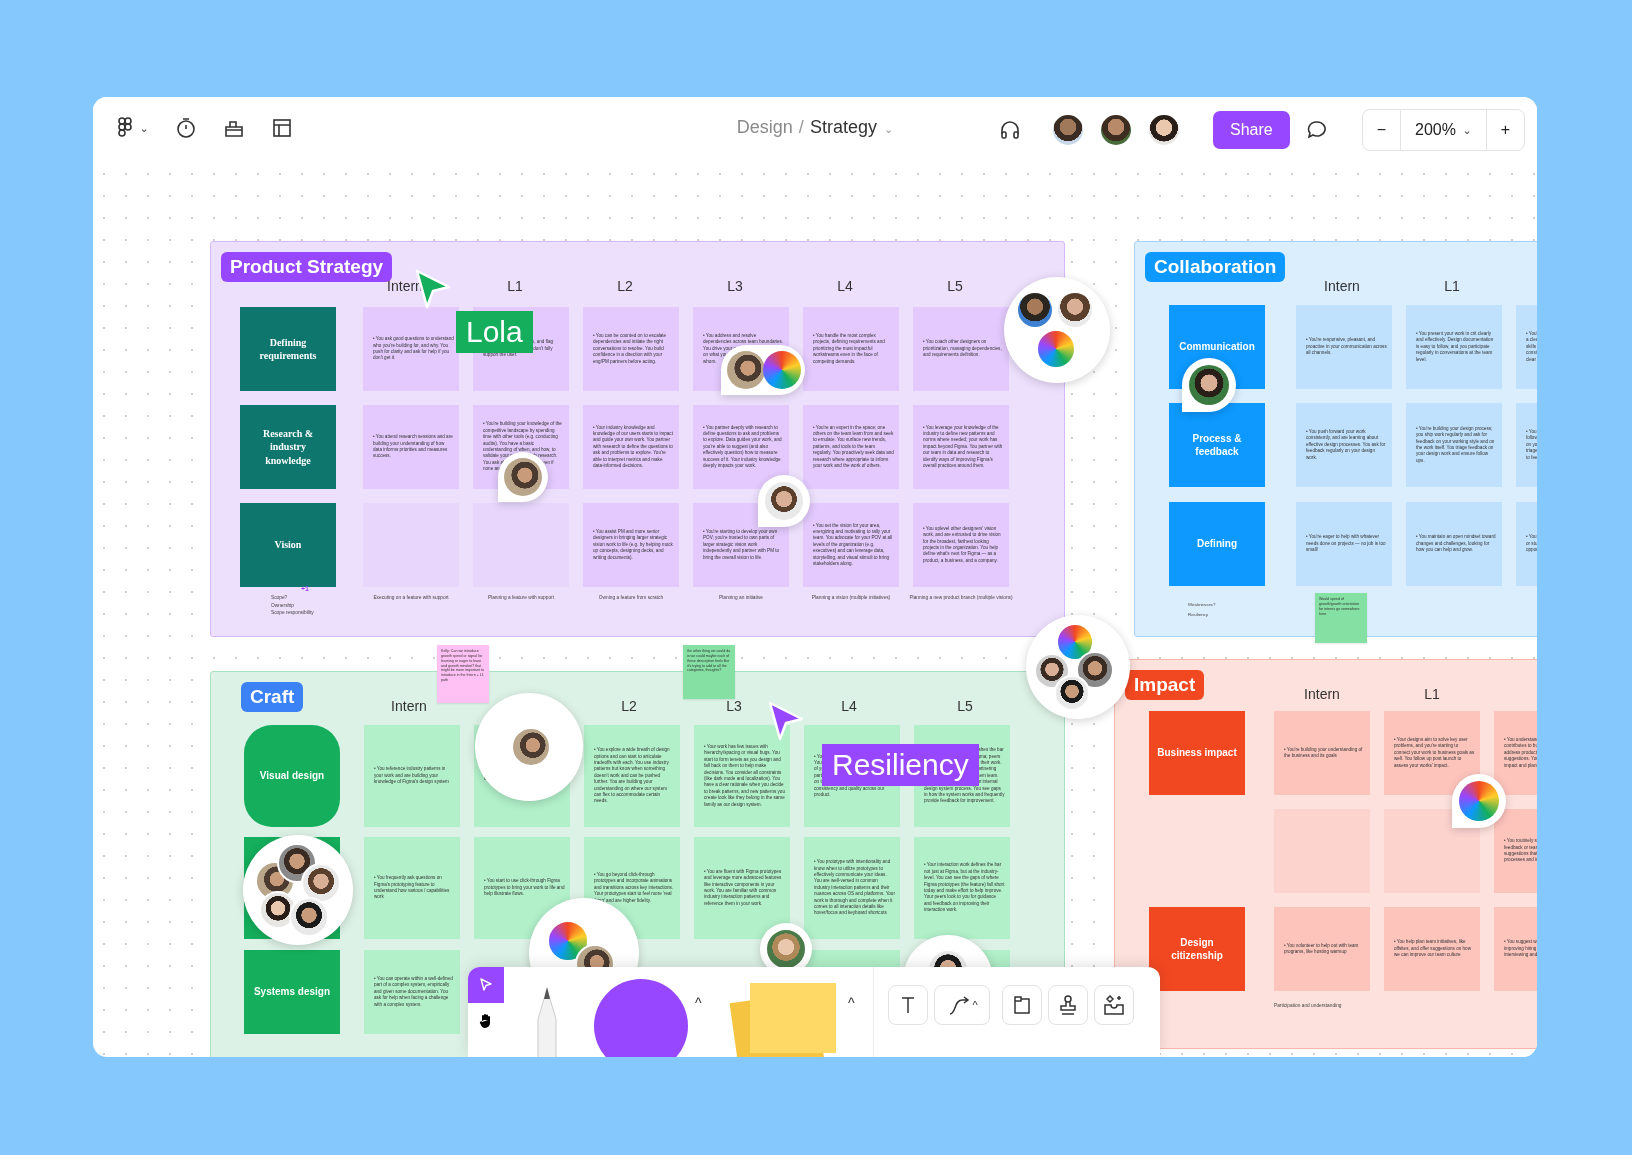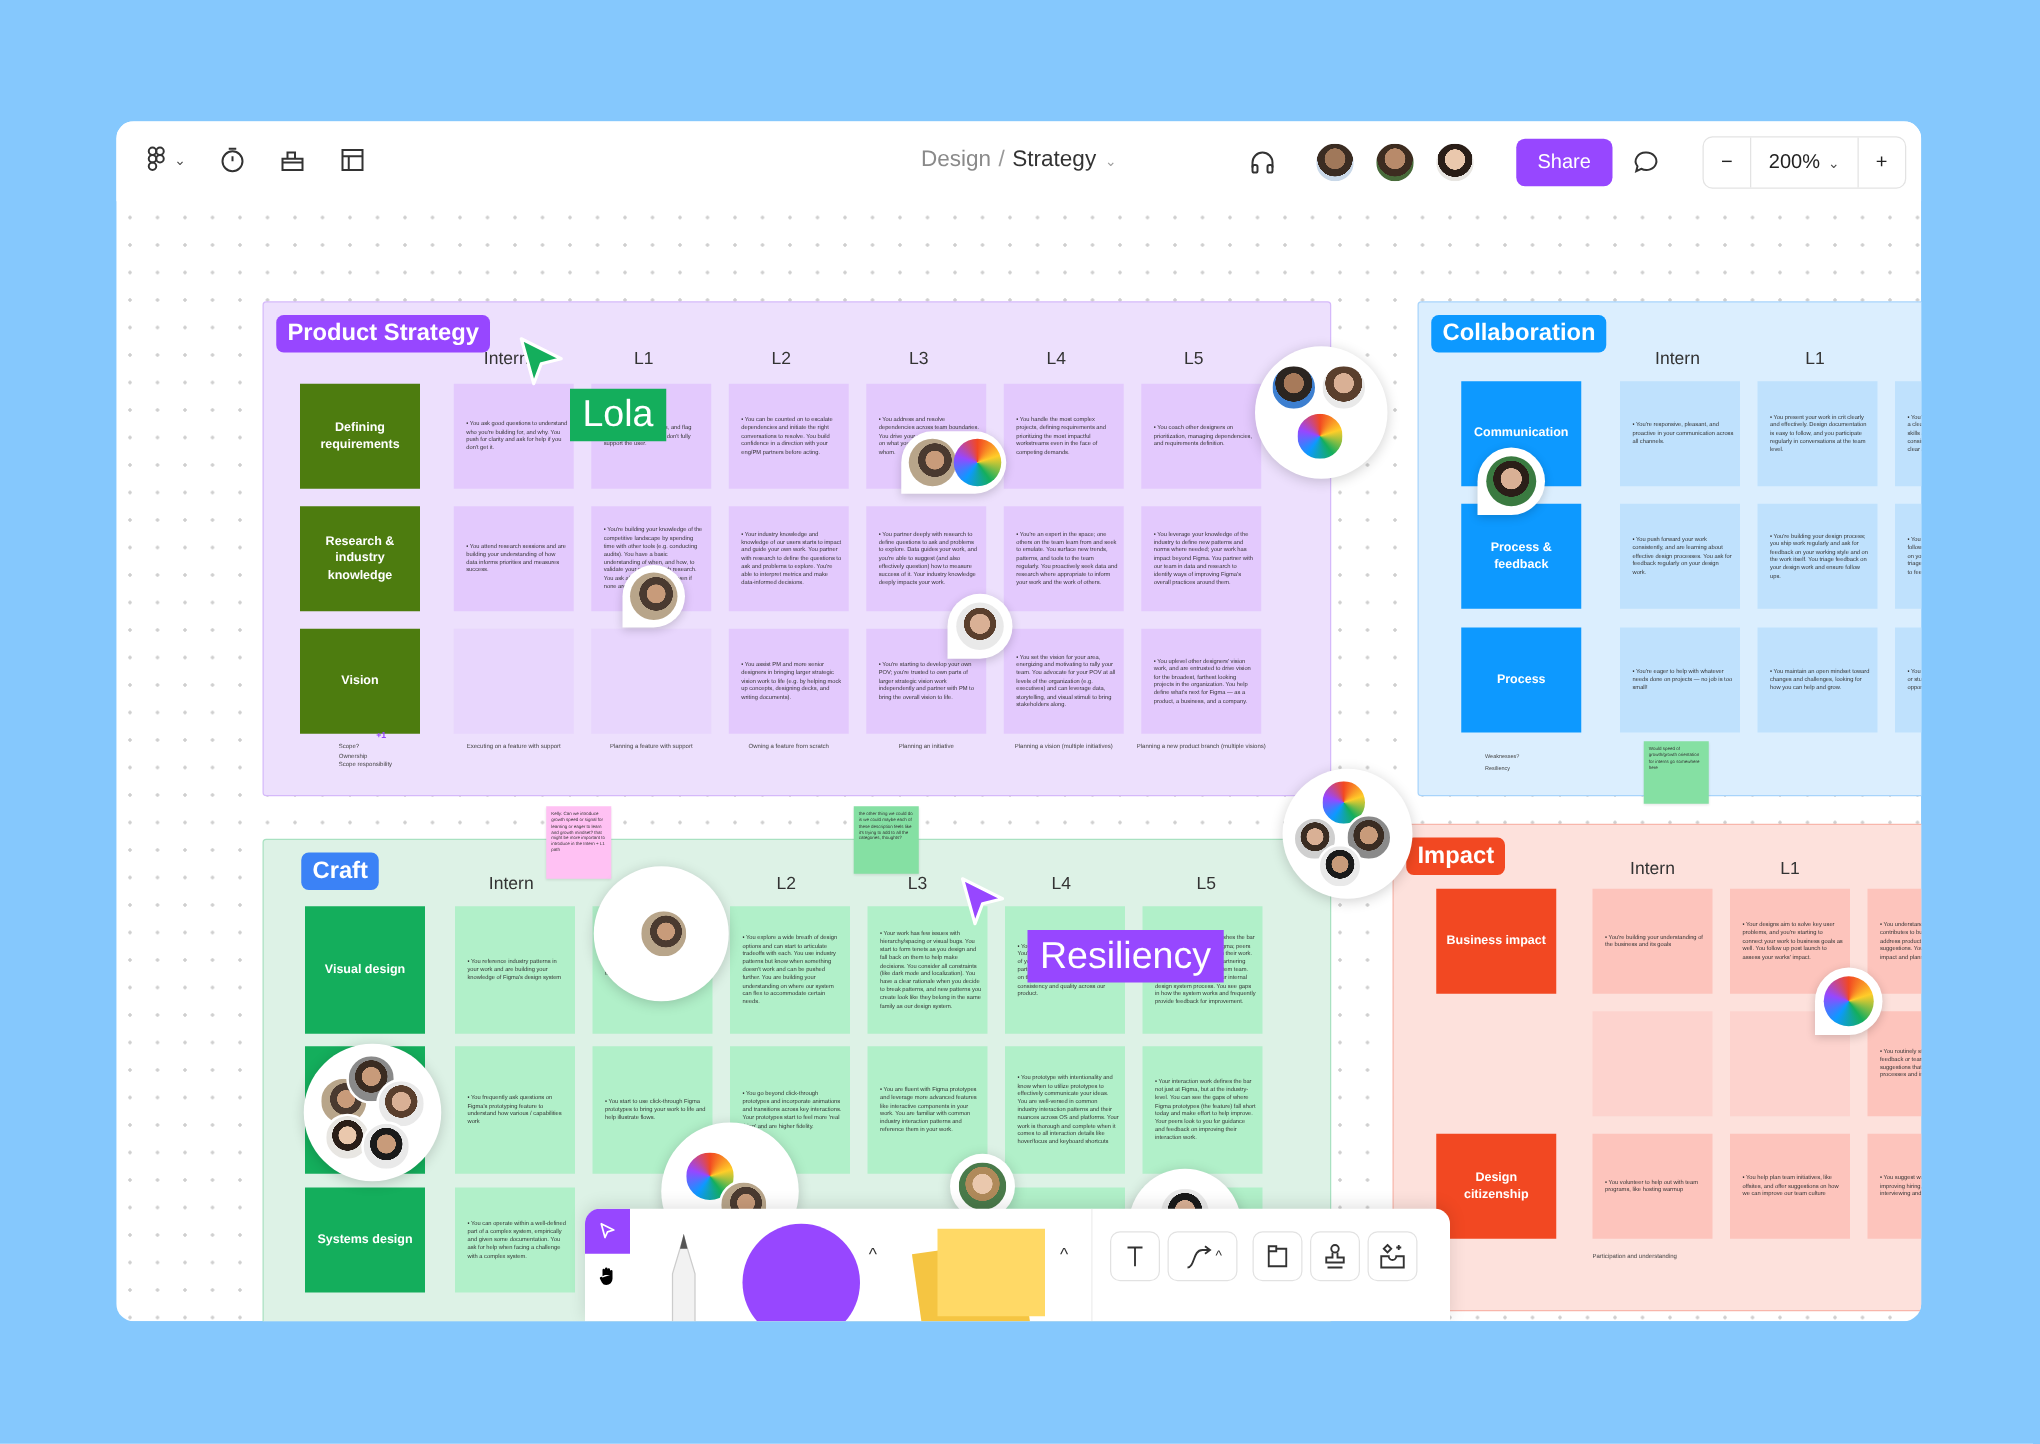--- a/index.html
+++ b/index.html
@@ -26,21 +26,21 @@
   .section { position: absolute; border-radius: 3px; }
   .sec-title { position: absolute; left: 10px; top: 10px; color: #fff; font-size: 19px; font-weight: bold; padding: 4px 9px; border-radius: 6px; }
   .col-head { position: absolute; font-size: 14px; color: #333; text-align: center; width: 96px; }
   .cat { position: absolute; width: 96px; height: 84px; color: #fff; font-size: 10px; font-weight: bold; display: flex; align-items: center; justify-content: center; text-align: center; padding: 6px; line-height: 1.35; }
   .card { position: absolute; width: 96px; height: 84px; font-size: 4.6px; color: #333; padding: 6px 5px 6px 10px; line-height: 1.4; display: flex; align-items: center; overflow: hidden; }
   .card.empty { opacity: 0.45; }
   .foot { position: absolute; font-size: 4.8px; color: #444; width: 110px; text-align: center; }
 
   .ps { background: #ede0fd; border: 1px solid #d5b9fa; }
   .ps .sec-title { background: #9747ff; }
-  .ps .cat { background: #4d7c0f; }
+  .ps .cat { background: #0f766e; font-family: Liberation Serif, serif; }
   .ps .card { background: #e3c9fd; }
   .co { background: #dbeefe; border: 1px solid #a8d4fb; margin-left: 20px; }
   .co .sec-title { background: #0d99ff; }
   .co .cat { background: #0d99ff; }
   .co .card { background: #bfe1fd; }
   .cr { background: #ddf2e6; border: 1px solid #a9e1c1; }
   .cr .sec-title { background: #3b82f6; margin-left: 20px; }
   .cr .cat { background: #14ae5c; }
   .cr .card { background: #b1f0c9; }
   .im { background: #fde1dc; border: 1px solid #f8b6ab; }
@@ -178,21 +178,21 @@
   </div>
 
   <div class="section co" style="left:1021px; top:144px; width:450px; height:396px;">
     <div class="sec-title">Collaboration</div>
     <div class="col-head" style="left:159px; top:36px;">Intern</div>
     <div class="col-head" style="left:269px; top:36px;">L1</div>
     <div class="col-head" style="left:379px; top:36px;">L2</div>
 
     <div class="cat" style="left:34px; top:63px;">Communication</div>
     <div class="cat" style="left:34px; top:161px;">Process &amp; feedback</div>
-    <div class="cat" style="left:34px; top:260px;">Process</div>
+    <div class="cat" style="left:34px; top:260px;">Defining</div>
 
     <div class="card" style="left:161px; top:63px;">• You're responsive, pleasant, and proactive in your communication across all channels.</div>
     <div class="card" style="left:271px; top:63px;">• You present your work in crit clearly and effectively. Design documentation is easy to follow, and you participate regularly in conversations at the team level.</div>
     <div class="card" style="left:381px; top:63px;">• You're growing your abilities; you give a clear narrative in writing, and your skills at leading meetings are consistently strong. Your written work is clear and concise.</div>
     <div class="card" style="left:161px; top:161px;">• You push forward your work consistently, and are learning about effective design processes. You ask for feedback regularly on your design work.</div>
     <div class="card" style="left:271px; top:161px;">• You're building your design process; you ship work regularly and ask for feedback on your working style and on the work itself. You triage feedback on your design work and ensure follow ups.</div>
     <div class="card" style="left:381px; top:161px;">• You have a clear, easy for others to follow process and make suggestions on your cadence of feedback. You triage feedback and respond as needed to feedback routinely.</div>
     <div class="card" style="left:161px; top:260px;">• You're eager to help with whatever needs done on projects — no job is too small!</div>
     <div class="card" style="left:271px; top:260px;">• You maintain an open mindset toward changes and challenges, looking for how you can help and grow.</div>
     <div class="card" style="left:381px; top:260px;">• You notice when others are frustrated or stuck and help them look for growth opportunities.</div>
@@ -205,21 +205,21 @@
   </div>
 
   <div class="section cr" style="left:117px; top:574px; width:855px; height:400px;">
     <div class="sec-title">Craft</div>
     <div class="col-head" style="left:150px; top:26px;">Intern</div>
     <div class="col-head" style="left:370px; top:26px;">L2</div>
     <div class="col-head" style="left:475px; top:26px;">L3</div>
     <div class="col-head" style="left:590px; top:26px;">L4</div>
     <div class="col-head" style="left:706px; top:26px;">L5</div>
 
-    <div class="cat" style="left:33px; top:53px; height:102px;">Visual design</div>
+    <div class="cat" style="left:33px; top:53px; height:102px;border-radius:28px;">Visual design</div>
     <div class="cat" style="left:33px; top:165px; height:102px;">Interaction design</div>
     <div class="cat" style="left:33px; top:278px; height:84px;">Systems design</div>
 
     <div class="card" style="left:153px; top:53px; height:102px;">• You reference industry patterns in your work and are building your knowledge of Figma's design system</div>
     <div class="card" style="left:263px; top:53px; height:102px;">• You apply visual design consistently throughout your product.</div>
     <div class="card" style="left:373px; top:53px; height:102px;">• You explore a wide breath of design options and can start to articulate tradeoffs with each. You use industry patterns but know when something doesn't work and can be pushed further. You are building your understanding on where our system can flex to accommodate certain needs.</div>
     <div class="card" style="left:483px; top:53px; height:102px;">• Your work has few issues with hierarchy/spacing or visual bugs. You start to form tenets as you design and fall back on them to help make decisions. You consider all constraints (like dark mode and localization). You have a clear rationale when you decide to break patterns, and new patterns you create look like they belong in the same family as our design system.</div>
     <div class="card" style="left:593px; top:53px; height:102px;">• Your work is thorough and polished. You're an owner of the design system of your focus area and effectively partner with the design systems team on the standards. You help maintain consistency and quality across our product.</div>
     <div class="card" style="left:703px; top:53px; height:102px;">• Your work defines and pushes the bar for a high quality bar for Figma; peers look to you for guidance on their work. You define new patterns, partnering closely with the design system team. You propose changes to our internal design system process. You see gaps in how the system works and frequently provide feedback for improvement.</div>
 

